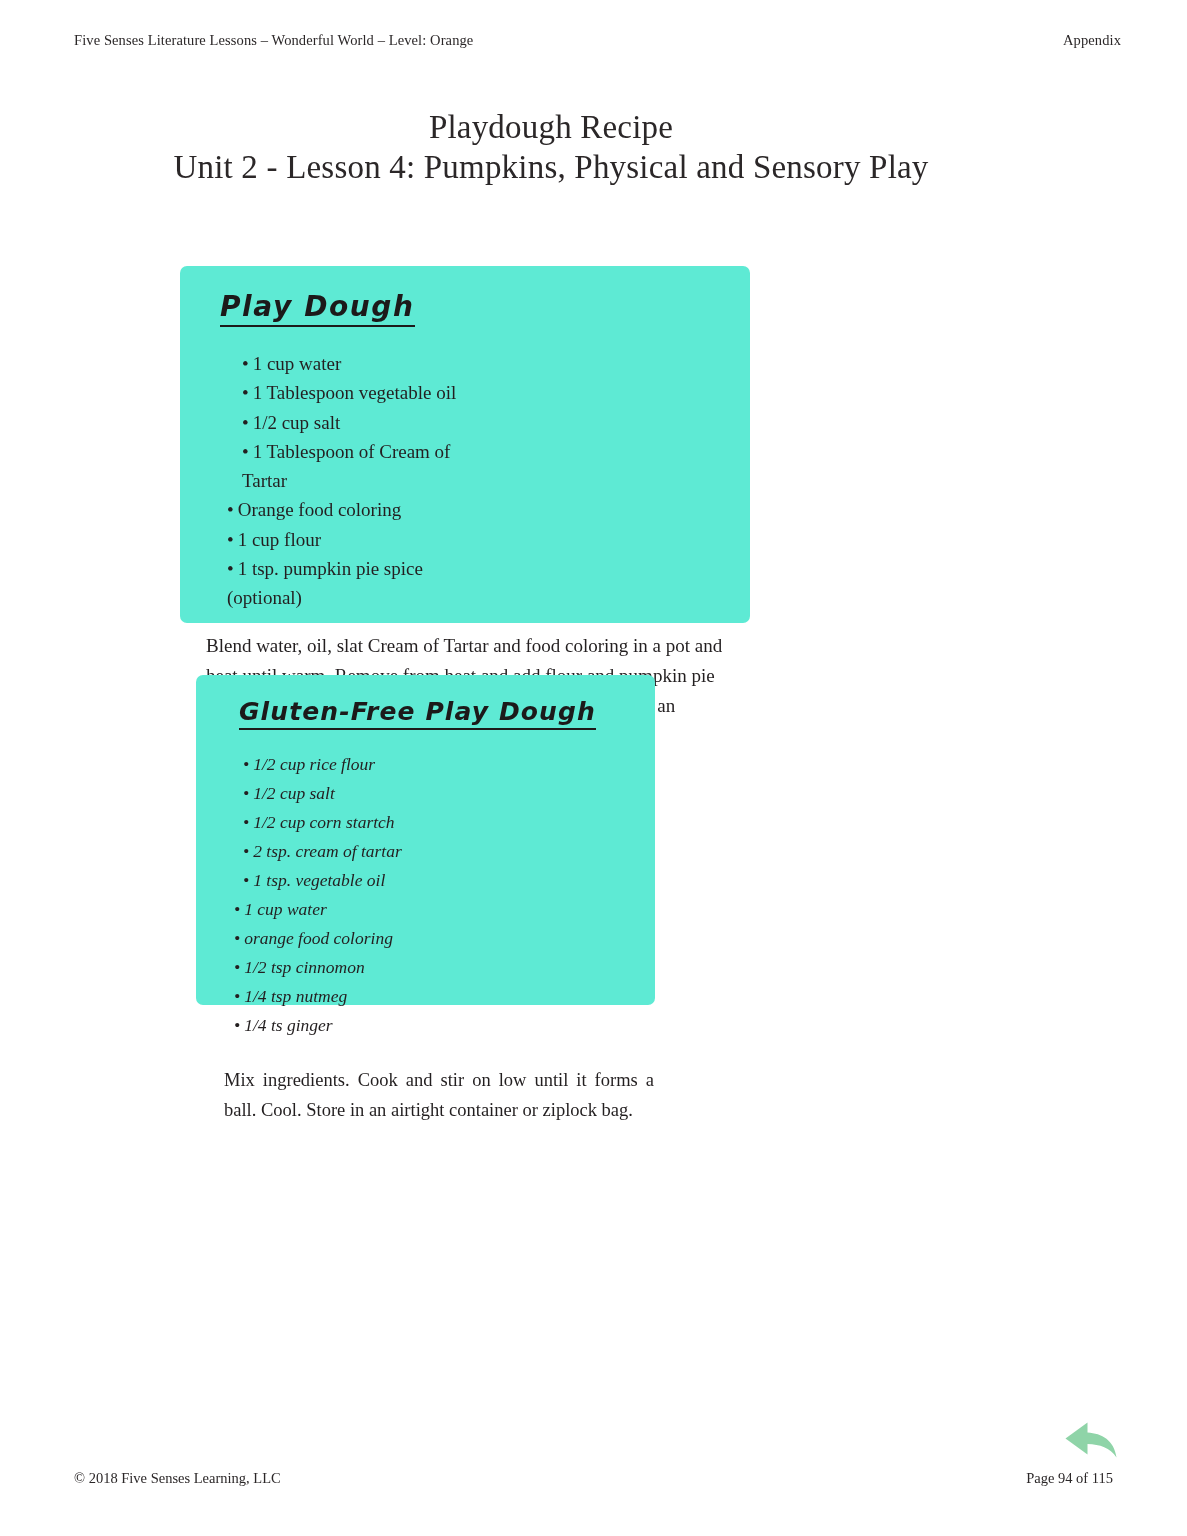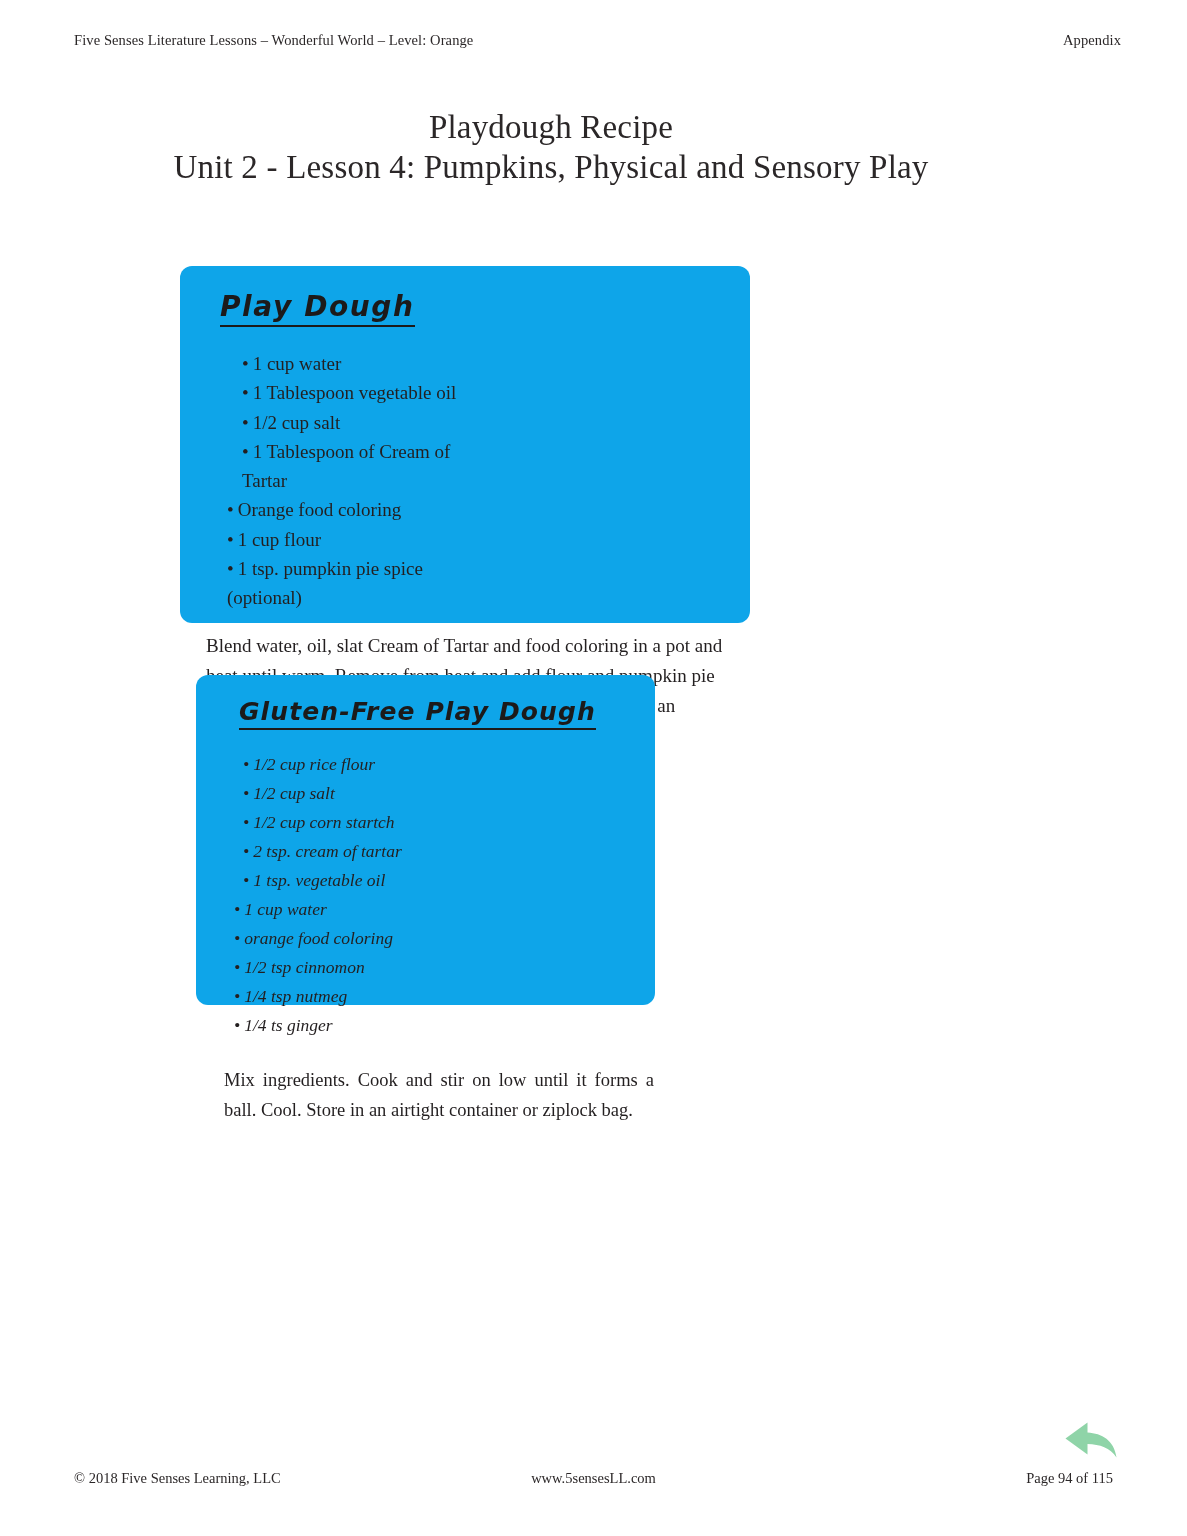--- a/index.html
+++ b/index.html
@@ -50,22 +50,22 @@
   }
   .title-line-2 {
     font-size: 33px;
     letter-spacing: .2px;
     margin-top: 2px;
   }
 
   
   .card {
     position: absolute;
-    background: #0ea5e9;
-    border-radius: 12px;
+    background: #5eead4;
+    border-radius: 7px;
     box-sizing: border-box;
   }
   #card-playdough {
     left: 180px;
     top: 266px;
     width: 570px;
     height: 357px;
     padding: 22px 26px 18px 26px;
   }
   #card-glutenfree {
@@ -235,15 +235,14 @@
 </div>
 
 <div class="back-arrow">
   <svg viewBox="0 0 60 48" width="60" height="48" xmlns="http://www.w3.org/2000/svg" aria-hidden="true">
     <path d="M25.5 4.5 L25.5 14.5 C40 15.5 52 22 54.5 39.5 C48 29.5 38 26.5 25.5 26.0 L25.5 36.5 L3.5 20.5 Z" fill="#8fd4a8"></path>
   </svg>
 </div>
 
 <div class="page-footer">
   <span class="ftr-left">© 2018 Five Senses Learning, LLC</span>
-  <span class="ftr-center">www.5sensesLL.com</span>
   <span class="ftr-right">Page 94 of 115</span>
 </div>
 
 </body></html>

